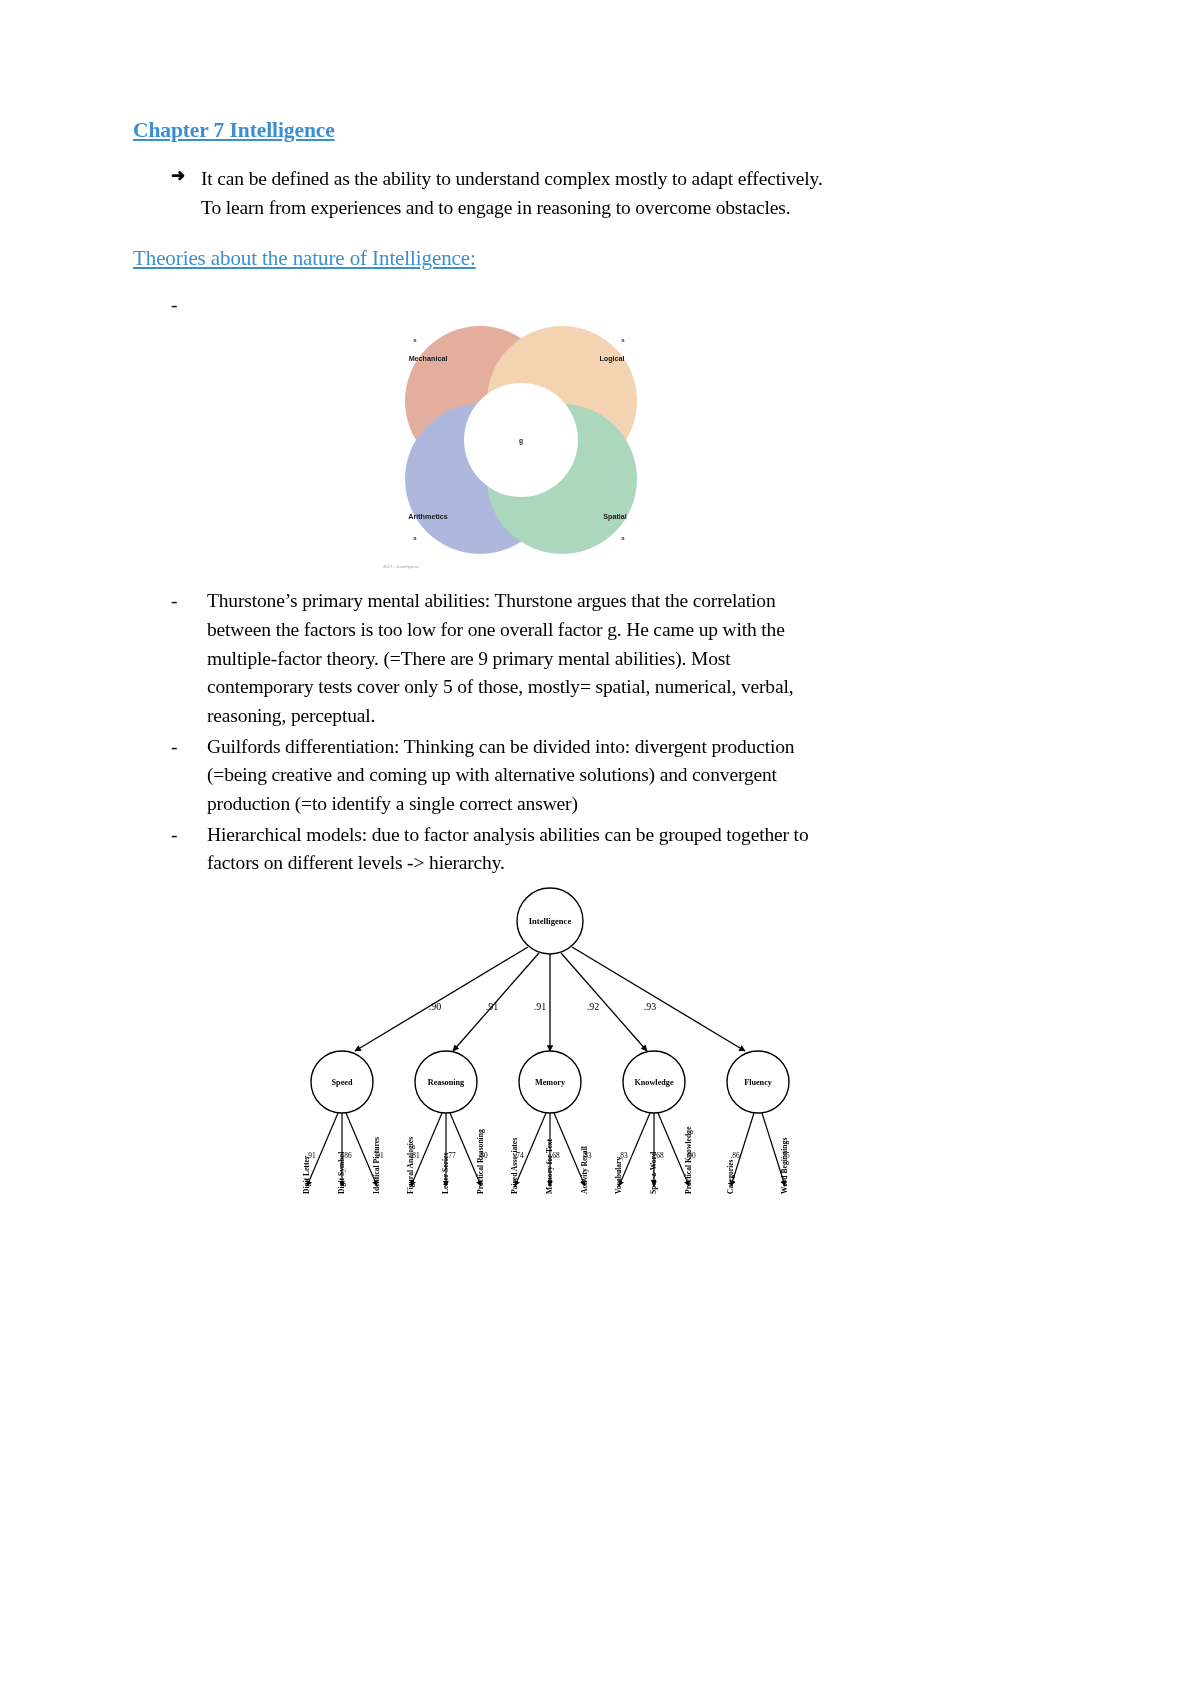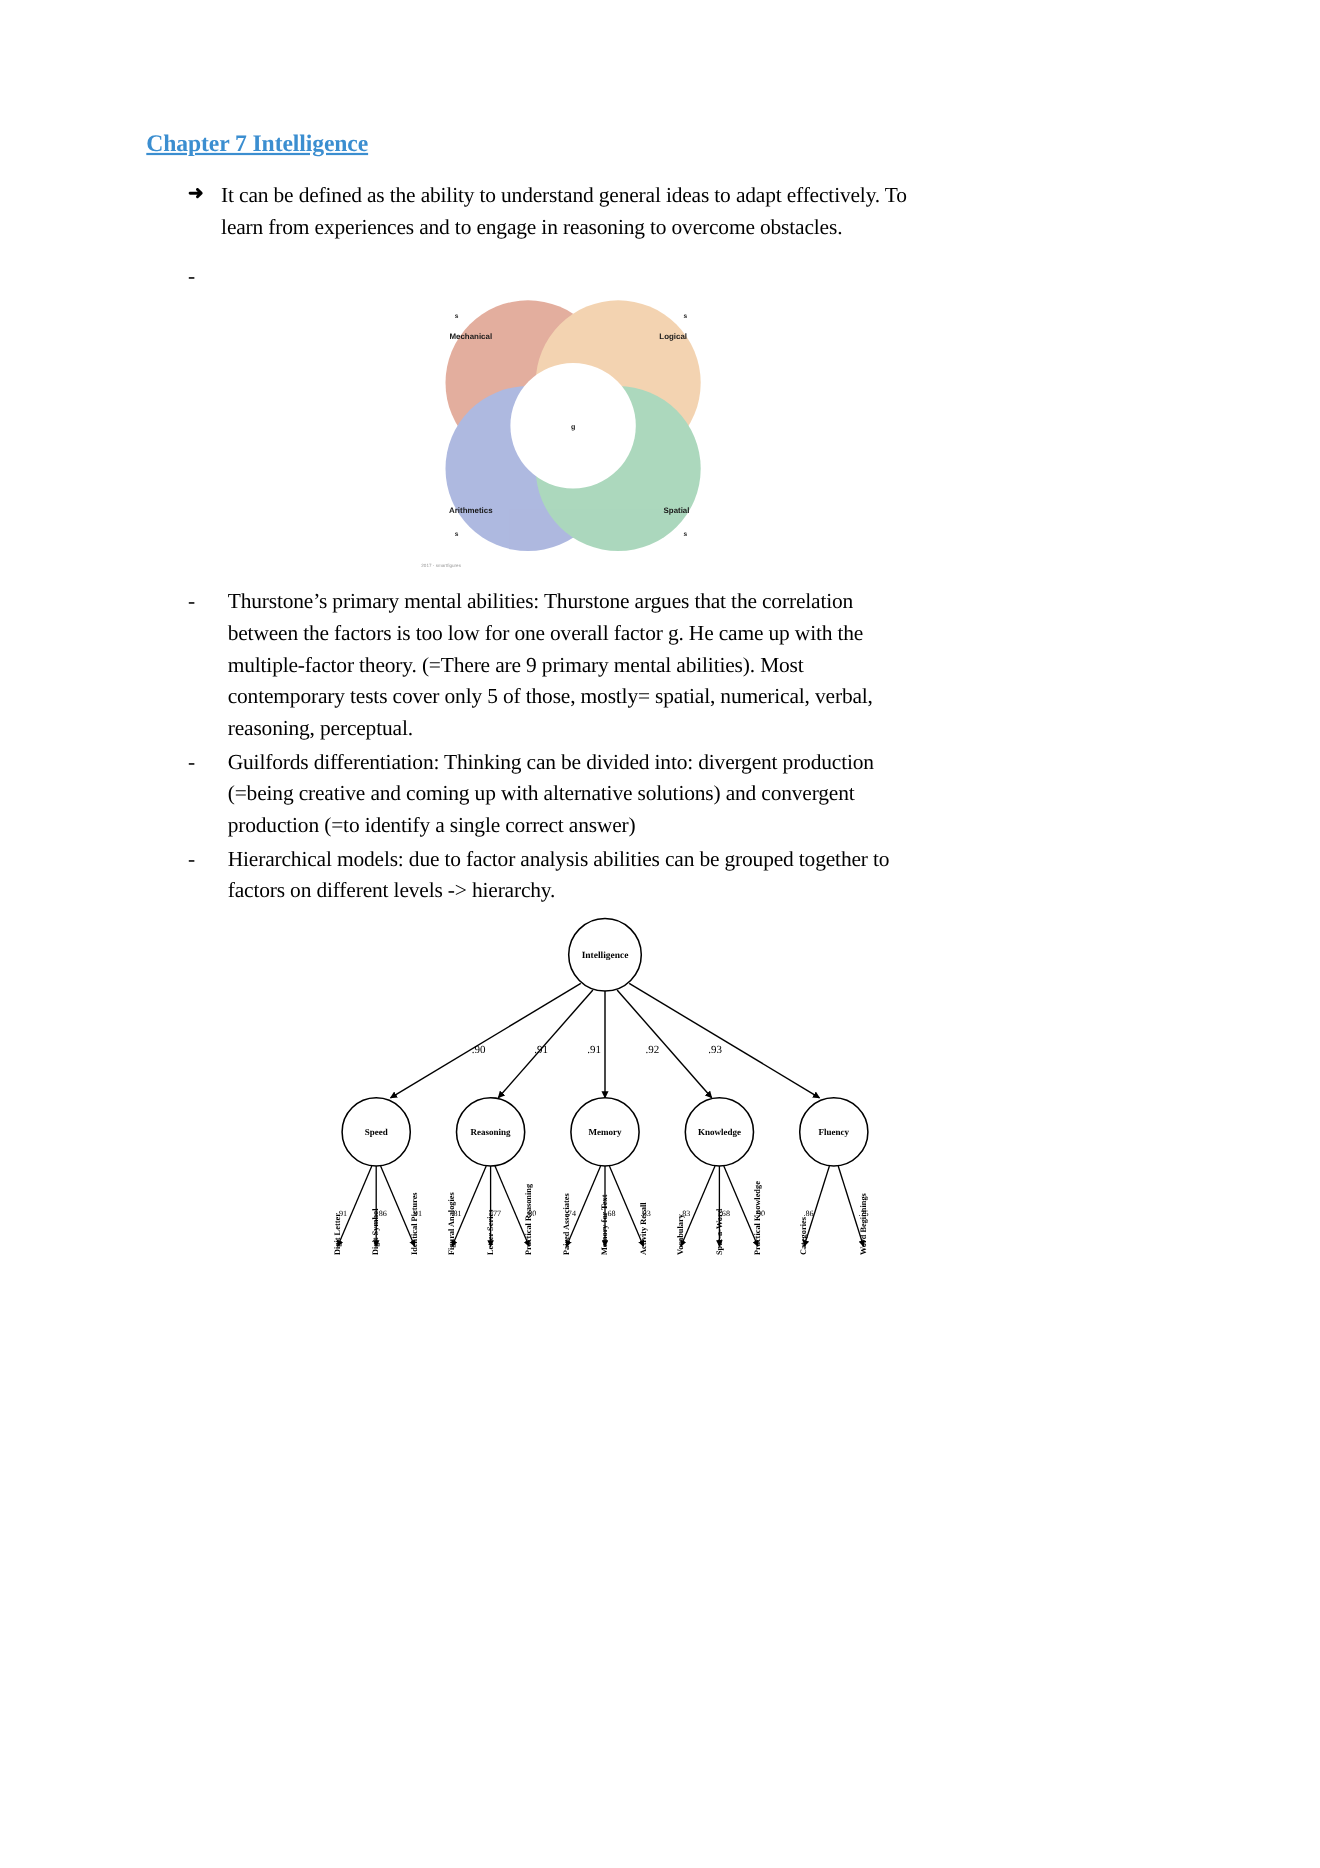--- a/index.html
+++ b/index.html
@@ -161,25 +161,26 @@
 <body>
 
 <div class="page">
 
   <h1 class="doc-heading">Chapter 7 Intelligence</h1>
 
 
   <ul class="arrow-list">
     <li>
       <span class="bullet-arrow">➜</span>
-      <span>It can be defined as the ability to understand general ideas to adapt effectively. To learn from experiences and to engage in reasoning to overcome obstacles.</span>
+      <span>It can be defined as the ability to understand complex mostly to adapt effectively. To learn from experiences and to engage in reasoning to overcome obstacles.</span>
     </li>
   </ul>
 
 
+  <h2 class="doc-heading2">Theories about the nature of Intelligence:</h2>
 
   <ul class="dash-list">
     <li>
       <span class="bullet-dash">-</span>
     </li>
   </ul>
 
   <div class="venn-wrap">
     <svg class="venn-svg" width="310" height="290" viewBox="0 0 310 290">
       <g opacity="0.72">

